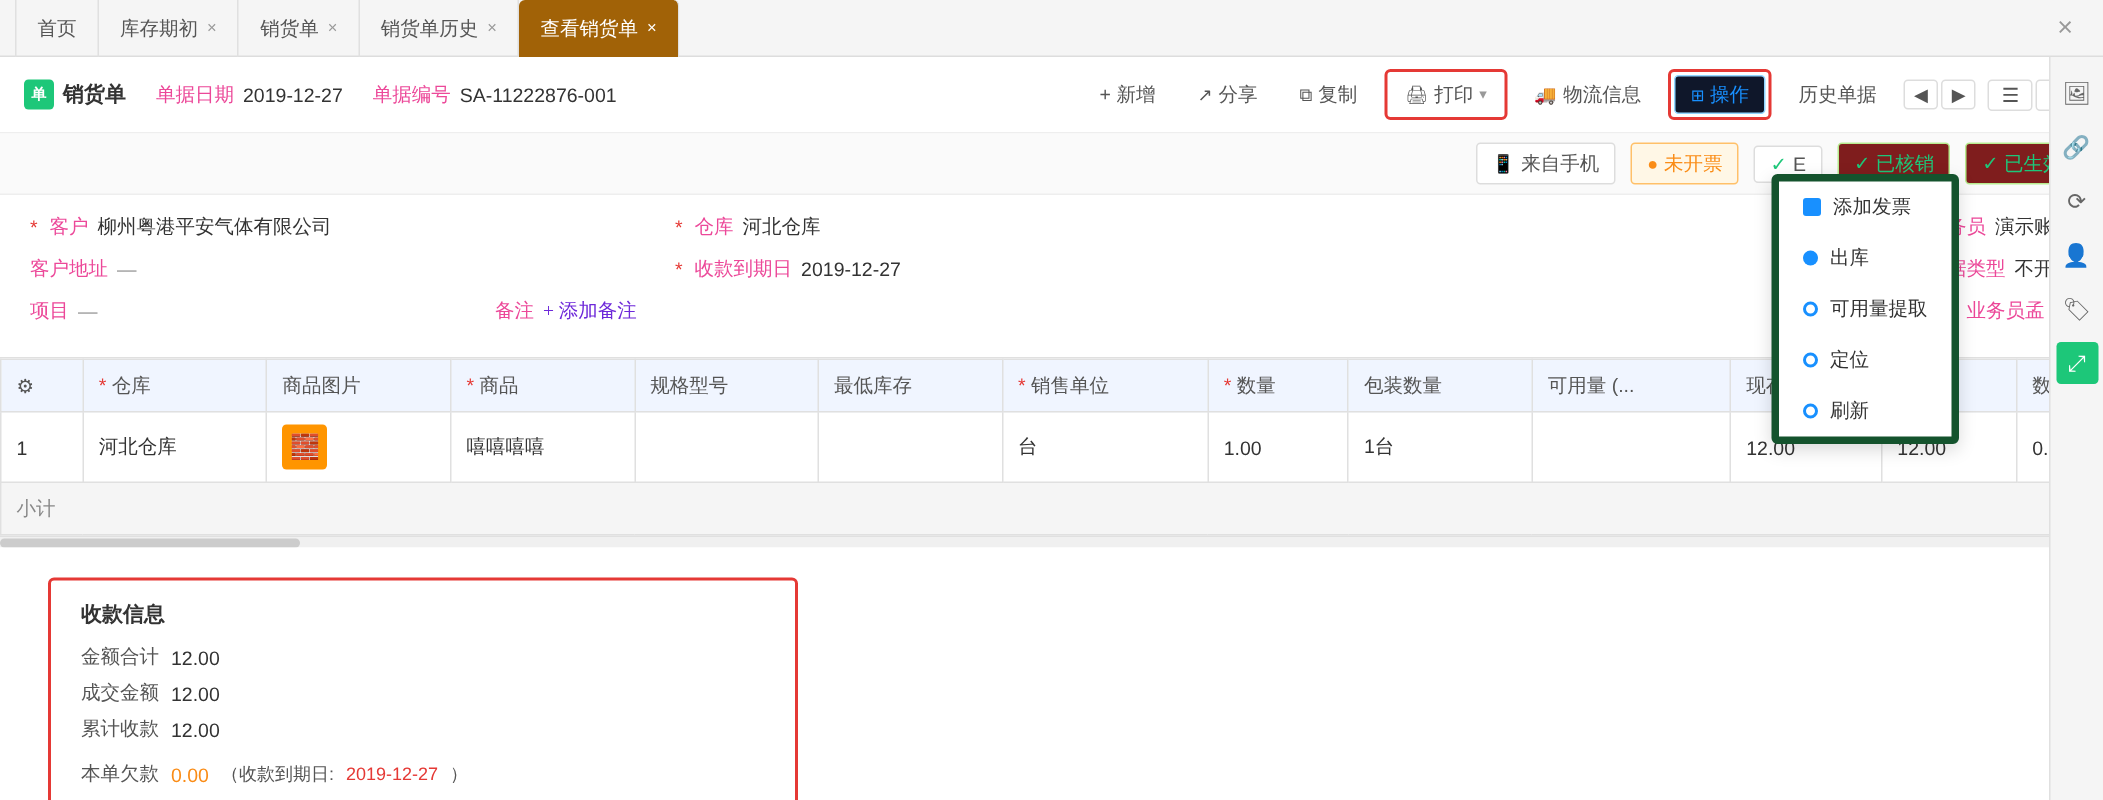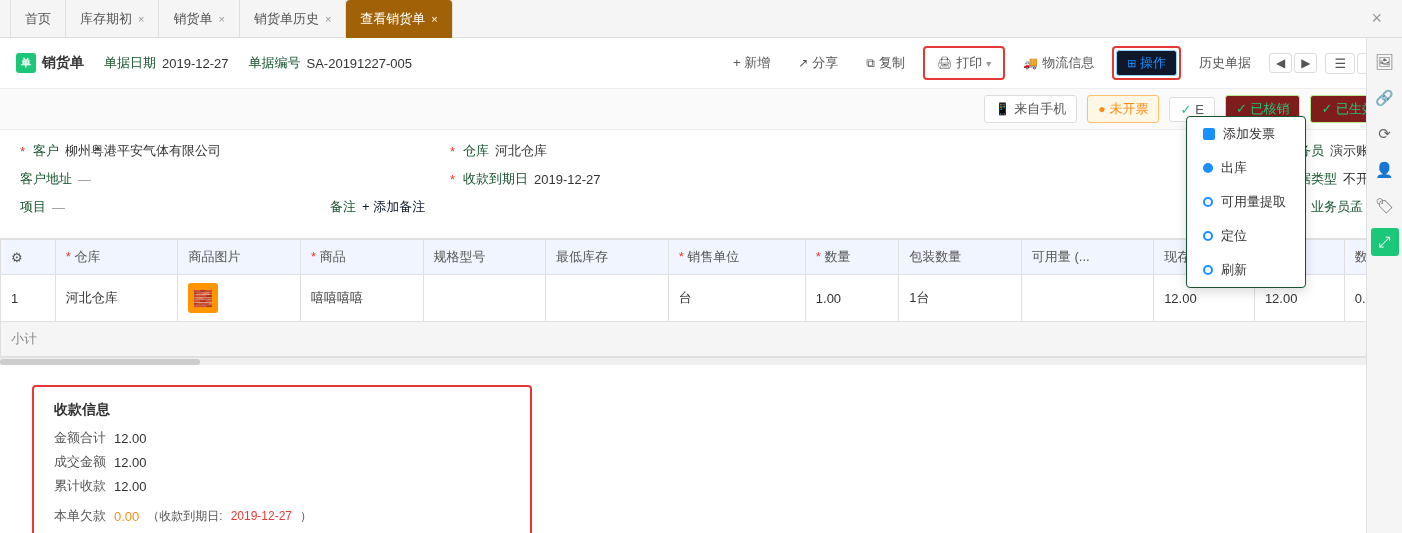--- a/index.html
+++ b/index.html
@@ -126,21 +126,21 @@
       margin-bottom: 10px;
       gap: 30px;
     }
     .form-field {
       display: flex; align-items: center;
       gap: 6px;
       min-width: 280px;
     }
     .form-field.wide { min-width: 400px; }
     .field-label {
-      color: #14532d; white-space: nowrap; font-size: 13px;
+      color: #ec4899; white-space: nowrap; font-size: 13px;
     }
     .field-required { color: #e53935; margin-right: 2px; }
     .field-value {
       color: #333; font-size: 13px;
     }
     .field-value.muted { color: #999; }
     .employee-section { margin-left: auto; display: flex; align-items: center; gap: 6px; }
 
     
     .data-table-wrapper {
@@ -227,21 +227,21 @@
       font-size: 15px;
     }
     .sidebar-icon-btn.active { background: #1dc779; color: #fff; }
 
     
     .dropdown-menu {
       position: absolute;
       top: 78px;
       right: 96px;
       background: #fff;
-      border: 1px solid #14532d;
+      border: 5px solid #14532d;
       border-radius: 4px;
       box-shadow: 0 4px 12px rgba(0,0,0,0.15);
       min-width: 120px;
       z-index: 100;
     }
     .dropdown-menu-item {
       display: flex; align-items: center; gap: 8px;
       padding: 8px 16px;
       cursor: pointer;
       font-size: 13px;
@@ -331,21 +331,21 @@
       </div>
       <span>销货单</span>
     </div>
     <div class="doc-meta">
       <div class="doc-meta-item">
         <span class="field-label">单据日期</span>
         <span class="field-value">2019-12-27</span>
       </div>
       <div class="doc-meta-item">
         <span class="field-label">单据编号</span>
-        <span class="field-value">SA-20191227-005</span>
+        <span class="field-value">SA-11222876-001</span>
       </div>
     </div>
     <div class="doc-actions">
       <button class="btn-action">
         <span>+ 新增</span>
       </button>
       <button class="btn-action">
         <span style="font-size:12px">↗</span>
         <span>分享</span>
       </button>
@@ -438,21 +438,21 @@
         <span class="field-value">不开票</span>
       </div>
     </div>
     <div class="form-row">
       <div class="form-field">
         <span class="field-label">项目</span>
         <span class="field-value muted">—</span>
       </div>
       <div class="form-field">
         <span class="field-label">备注</span>
-        <span class="field-value" style="color:#0f172a; cursor:pointer;">+ 添加备注</span>
+        <span class="field-value" style="color:#6d28d9; cursor:pointer;font-family:Liberation Serif, serif;">+ 添加备注</span>
       </div>
       <div class="employee-section">
         <span class="field-required">*</span>
         <span class="field-label">业务员孟</span>
         <span class="field-value muted">—</span>
       </div>
     </div>
   </div>
 
   <div class="data-table-wrapper">

